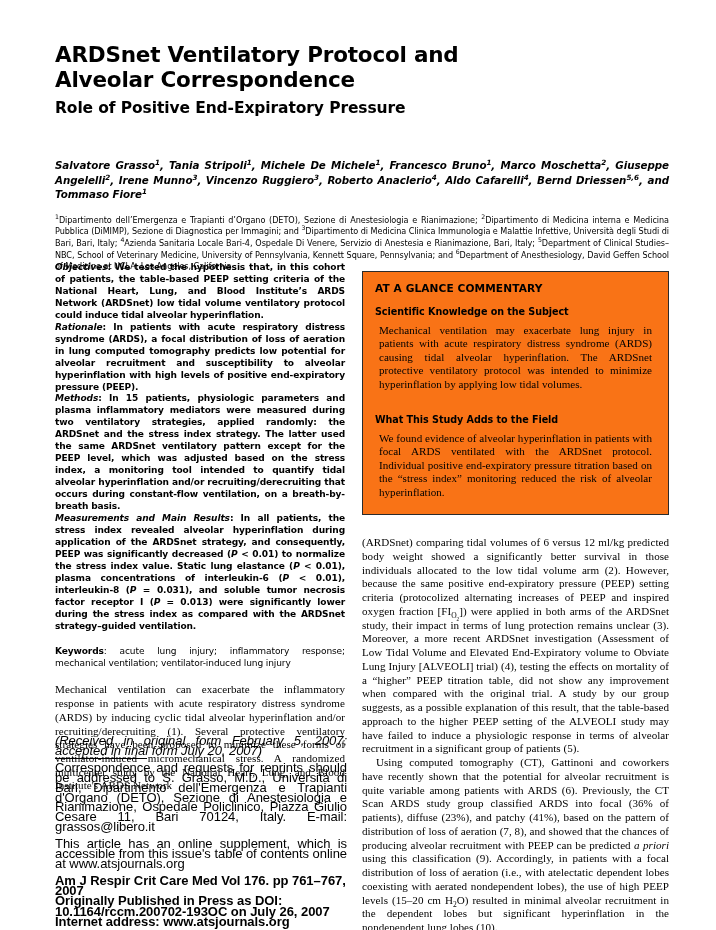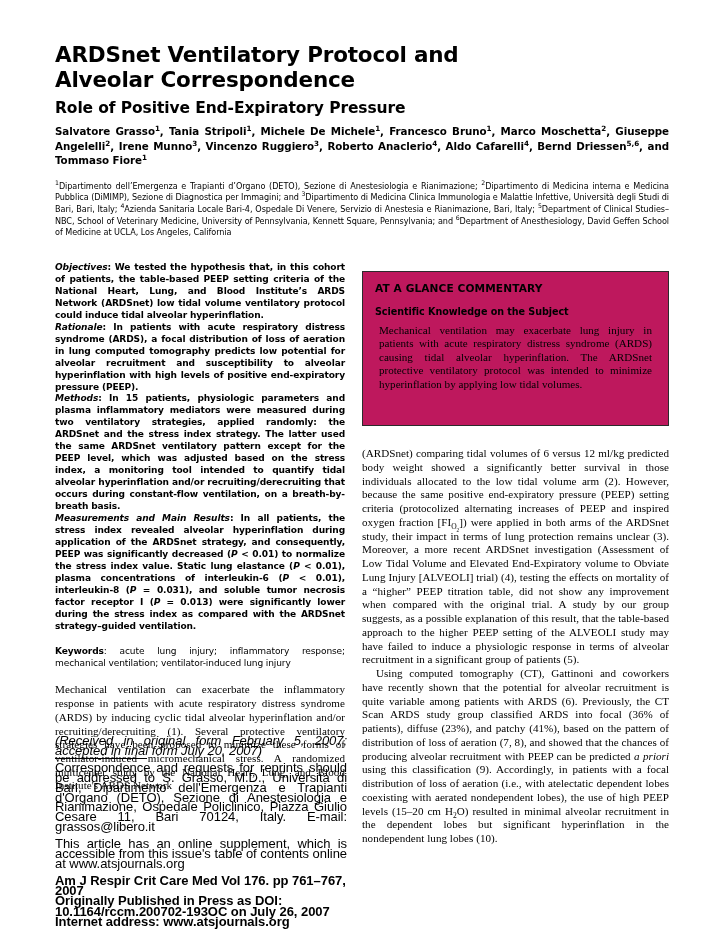--- a/index.html
+++ b/index.html
@@ -46,23 +46,24 @@
     line-height: 20px;
     letter-spacing: -0.1px;
     margin: 6px 0 0 0;
     color: #000;
   }
   .authors {
     font-family: "DejaVu Sans", sans-serif;
     font-weight: bold;
     font-size: 10.3px;
     line-height: 14.6px;
-    margin: 6px 0 0 0;
-    text-align: justify;
-    letter-spacing: -0.05px;
+    margin: 40px 0 0 0;
+    text-align: justify;
+    letter-spacing: -0.05px;
+    font-style: italic;
   }
   .authors sup { font-size: 7.2px; vertical-align: super; line-height: 0; }
 
   .affil {
     font-family: "DejaVu Sans", sans-serif;
     font-size: 8.1px;
     line-height: 11.6px;
     margin: 13px 0 0 0;
     text-align: justify;
     letter-spacing: -0.05px;
@@ -136,21 +137,21 @@
     text-align: justify;
     letter-spacing: -0.05px;
   }
   .footnotes p { margin: 0 0 7px 0; }
   .footnotes p.recv { font-style: italic; }
   .footnotes p.cite { font-weight: bold; margin-bottom: 0; line-height: 10.3px; text-align: left; }
 
   
   .glance {
     border: 1.4px solid #2b2b2b;
-    background: #be185d;
+    background: #f97316;
     padding: 10px 12px 11px 12px;
     box-sizing: border-box;
     width: 307px;
   }
   .glance-title {
     font-family: "DejaVu Sans", sans-serif;
     font-weight: bold;
     font-size: 10.6px;
     line-height: 13px;
     letter-spacing: 0.1px;
@@ -233,20 +234,22 @@
     </p>
   </div>
 
   <div class="col-right">
 
     <div class="glance">
       <div class="glance-title">AT A GLANCE COMMENTARY</div>
       <div class="glance-h">Scientific Knowledge on the Subject</div>
       <div class="glance-p">Mechanical ventilation may exacerbate lung injury in patients with acute respiratory distress syndrome (ARDS) causing tidal alveolar hyperinflation. The ARDSnet protective ventilatory protocol was intended to minimize hyperinflation by applying low tidal volumes.</div>
       <div class="glance-gap"></div>
+      <div class="glance-h">What This Study Adds to the Field</div>
+      <div class="glance-p">We found evidence of alveolar hyperinflation in patients with focal ARDS ventilated with the ARDSnet protocol. Individual positive end-expiratory pressure titration based on the “stress index” monitoring reduced the risk of alveolar hyperinflation.</div>
     </div>
 
     <div class="body-right">
       <p>(ARDSnet) comparing tidal volumes of 6 versus 12 ml/kg predicted body weight showed a significantly better survival in those individuals allocated to the low tidal volume arm (2). However, because the same positive end-expiratory pressure (PEEP) setting criteria (protocolized alternating increases of PEEP and inspired oxygen fraction [F<span class="sc">I</span><sub>O<sub>2</sub></sub>]) were applied in both arms of the ARDSnet study, their impact in terms of lung protection remains unclear (3). Moreover, a more recent ARDSnet investigation (Assessment of Low Tidal Volume and Elevated End-Expiratory volume to Obviate Lung Injury [ALVEOLI] trial) (4), testing the effects on mortality of a “higher” PEEP titration table, did not show any improvement when compared with the original trial. A study by our group suggests, as a possible explanation of this result, that the table-based approach to the higher PEEP setting of the ALVEOLI study may have failed to induce a physiologic response in terms of alveolar recruitment in a significant group of patients (5).</p>
       <p class="indent">Using computed tomography (CT), Gattinoni and coworkers have recently shown that the potential for alveolar recruitment is quite variable among patients with ARDS (6). Previously, the CT Scan ARDS study group classified ARDS into focal (36% of patients), diffuse (23%), and patchy (41%), based on the pattern of distribution of loss of aeration (7, 8), and showed that the chances of producing alveolar recruitment with PEEP can be predicted <em>a priori</em> using this classification (9). Accordingly, in patients with a focal distribution of loss of aeration (i.e., with atelectatic dependent lobes coexisting with aerated nondependent lobes), the use of high PEEP levels (15–20 cm H<sub>2</sub>O) resulted in minimal alveolar recruitment in the dependent lobes but significant hyperinflation in the nondependent lung lobes (10).</p>
     </div>
   </div>
 
 </div>
 

